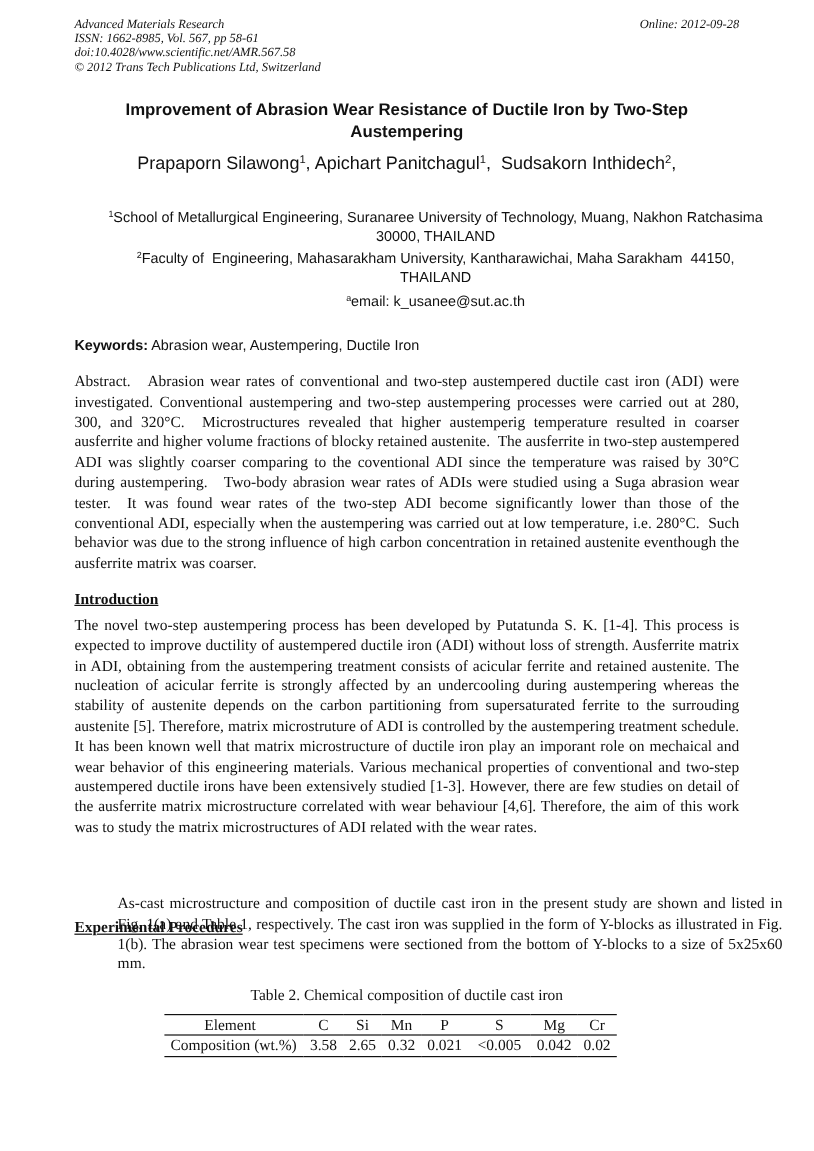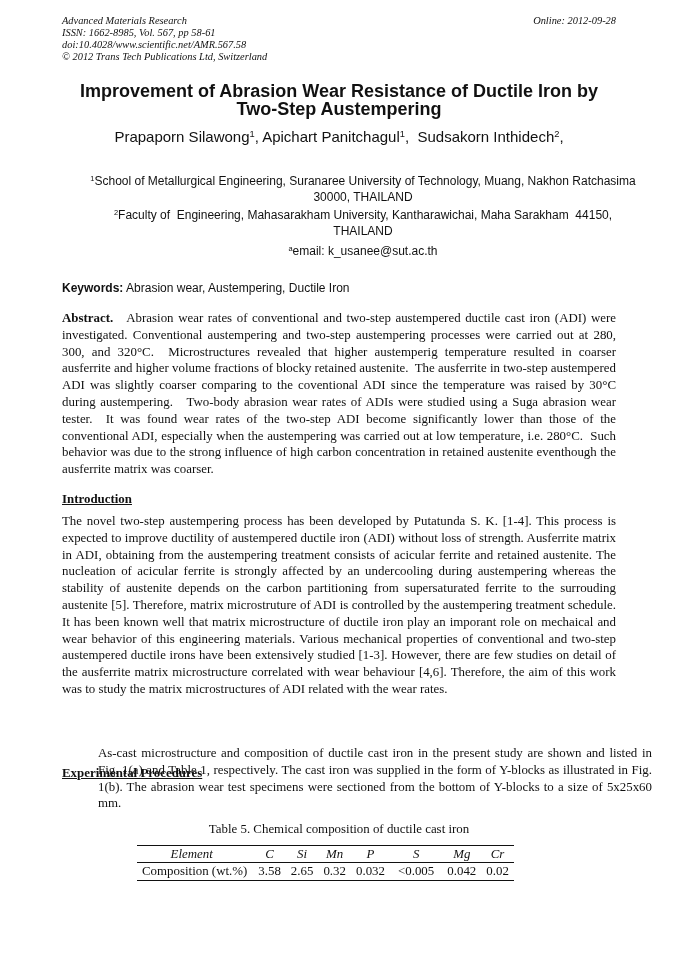--- a/index.html
+++ b/index.html
@@ -3,36 +3,36 @@
 <meta charset="utf-8">
 <style>
   html, body { margin: 0; padding: 0; background: #ffffff; }
   body { width: 678px; height: 959px; position: relative; overflow: hidden; color: #111; }
   .serif { font-family: "Liberation Serif", "DejaVu Serif", serif; }
   .sans { font-family: "Liberation Sans", "DejaVu Sans", sans-serif; }
 
   .header-left { position: absolute; left: 62px; top: 15px; font-size: 10.4px; line-height: 12px; font-style: italic; }
   .header-right { position: absolute; right: 62px; top: 15px; font-size: 10.4px; line-height: 12px; font-style: italic; }
 
-  .title { position: absolute; left: 62px; width: 554px; top: 82px; text-align: center; font-weight: bold; font-size: 18px; line-height: 18px; }
+  .title { position: absolute; left: 62px; width: 554px; top: 82px; text-align: center; font-weight: bold; font-size: 14px; line-height: 18px; }
   .authors { position: absolute; left: 62px; width: 554px; top: 124px; text-align: center; font-size: 15px; line-height: 25px; }
   .affil { position: absolute; left: 62px; width: 554px; text-align: center; font-size: 12px; line-height: 15.5px; margin-left: 24px; }
   sup { font-size: 0.62em; vertical-align: 0.55em; line-height: 0; }
 
   .keywords { position: absolute; left: 62px; top: 281px; font-size: 12px; line-height: 14px; }
   .keywords b { font-weight: bold; }
 
   .para { position: absolute; left: 62px; width: 554px; font-size: 12.9px; line-height: 16.8px; text-align: justify; }
-  .para b { font-weight: bold; }
+  .para b { font-weight: normal; }
   .heading { position: absolute; left: 62px; font-weight: bold; font-size: 12.9px; line-height: 15px; text-decoration: underline; }
 
   .table-caption { position: absolute; left: 62px; width: 554px; top: 822px; text-align: center; font-size: 12.9px; line-height: 15px; }
   table.comp { position: absolute; left: 137px; top: 845px; border-collapse: collapse; font-size: 12.9px; line-height: 15px; }
   table.comp td { padding: 0 5px; text-align: center; white-space: nowrap; }
-  table.comp tr.head td { border-top: 1.3px solid #111; border-bottom: 1px solid #111; padding-top: 1px; padding-bottom: 0px; font-style: italic; }
+  table.comp tr.head td { border-top: 1.3px solid #111; border-bottom: 1px solid #111; padding-top: 1px; padding-bottom: 0px; }
   table.comp tr.body td { border-bottom: 1.3px solid #111; padding-top: 1px; padding-bottom: 1px; }
 </style>
 </head>
 <body>
 
 <div class="header-left serif">
   <div>Advanced Materials Research</div>
   <div>ISSN: 1662-8985, Vol. 567, pp 58-61</div>
   <div>doi:10.4028/www.scientific.net/AMR.567.58</div>
   <div>© 2012 Trans Tech Publications Ltd, Switzerland</div>
@@ -64,37 +64,37 @@
 <div class="para serif" style="top:310px;">
   <b>Abstract.</b><span style="white-space:pre-wrap">   Abrasion wear rates of conventional and two-step austempered ductile cast iron (ADI) were investigated. Conventional austempering and two-step austempering processes were carried out at 280, 300, and 320°C.  Microstructures revealed that higher austemperig temperature resulted in coarser ausferrite and higher volume fractions of blocky retained austenite.  The ausferrite in two-step austempered ADI was slightly coarser comparing to the coventional ADI since the temperature was raised by 30°C during austempering.   Two-body abrasion wear rates of ADIs were studied using a Suga abrasion wear tester.  It was found wear rates of the two-step ADI become significantly lower than those of the conventional ADI, especially when the austempering was carried out at low temperature, i.e. 280°C.  Such behavior was due to the strong influence of high carbon concentration in retained austenite eventhough the ausferrite matrix was coarser.</span>
 </div>
 
 <div class="heading serif" style="top:492px;">Introduction</div>
 <div class="para serif" style="top:513px;">The novel two-step austempering process has been developed by Putatunda S. K. [1-4].  This process is expected to improve ductility of austempered ductile iron (ADI) without loss of strength. Ausferrite matrix in ADI, obtaining from the austempering treatment consists of acicular ferrite and retained austenite. The nucleation of acicular ferrite is strongly affected by an undercooling during austempering whereas the stability of austenite depends on the carbon partitioning from supersaturated ferrite to the surrouding austenite [5]. Therefore, matrix microstruture of ADI is controlled by the austempering treatment schedule.  It has been known well that matrix microstructure of ductile iron play an imporant role on mechaical and wear behavior of this engineering materials. Various mechanical properties of conventional and two-step austempered ductile irons have been extensively studied [1-3].  However, there are few studies on detail of the ausferrite matrix microstructure correlated with wear behaviour [4,6].  Therefore, the aim of this work was to study the matrix microstructures of ADI related with the wear rates.</div>
 
 <div class="heading serif" style="top:724px;margin-top:42px;">Experimental Procedures</div>
 <div class="para serif" style="top:745px;margin-left:36px;">As-cast microstructure and composition of ductile cast iron in the present study are shown and listed in Fig. 1(a) and Table 1, respectively. The cast iron was supplied in the form of Y-blocks as illustrated in Fig. 1(b). The abrasion wear test specimens were sectioned from the bottom of Y-blocks to a size of 5x25x60 mm.</div>
 
-<div class="table-caption serif">Table 5. Chemical composition of ductile cast iron</div>
+<div class="table-caption serif">Table 2. Chemical composition of ductile cast iron</div>
 <table class="comp serif">
   <tbody>
       <tr class="head">
     <td style="padding-right:12px;">Element</td>
     <td>C</td>
     <td>Si</td>
     <td>Mn</td>
     <td>P</td>
     <td style="padding:0 8px;">S</td>
     <td>Mg</td>
     <td>Cr</td>
   </tr>
   <tr class="body">
     <td style="padding-right:6px;">Composition (wt.%)</td>
     <td>3.58</td>
     <td>2.65</td>
     <td>0.32</td>
-    <td>0.032</td>
+    <td>0.021</td>
     <td style="padding:0 8px;margin-left:32px;">&lt;0.005</td>
     <td>0.042</td>
     <td>0.02</td>
   </tr>
 </tbody>
   </table>
 
 </body></html>

